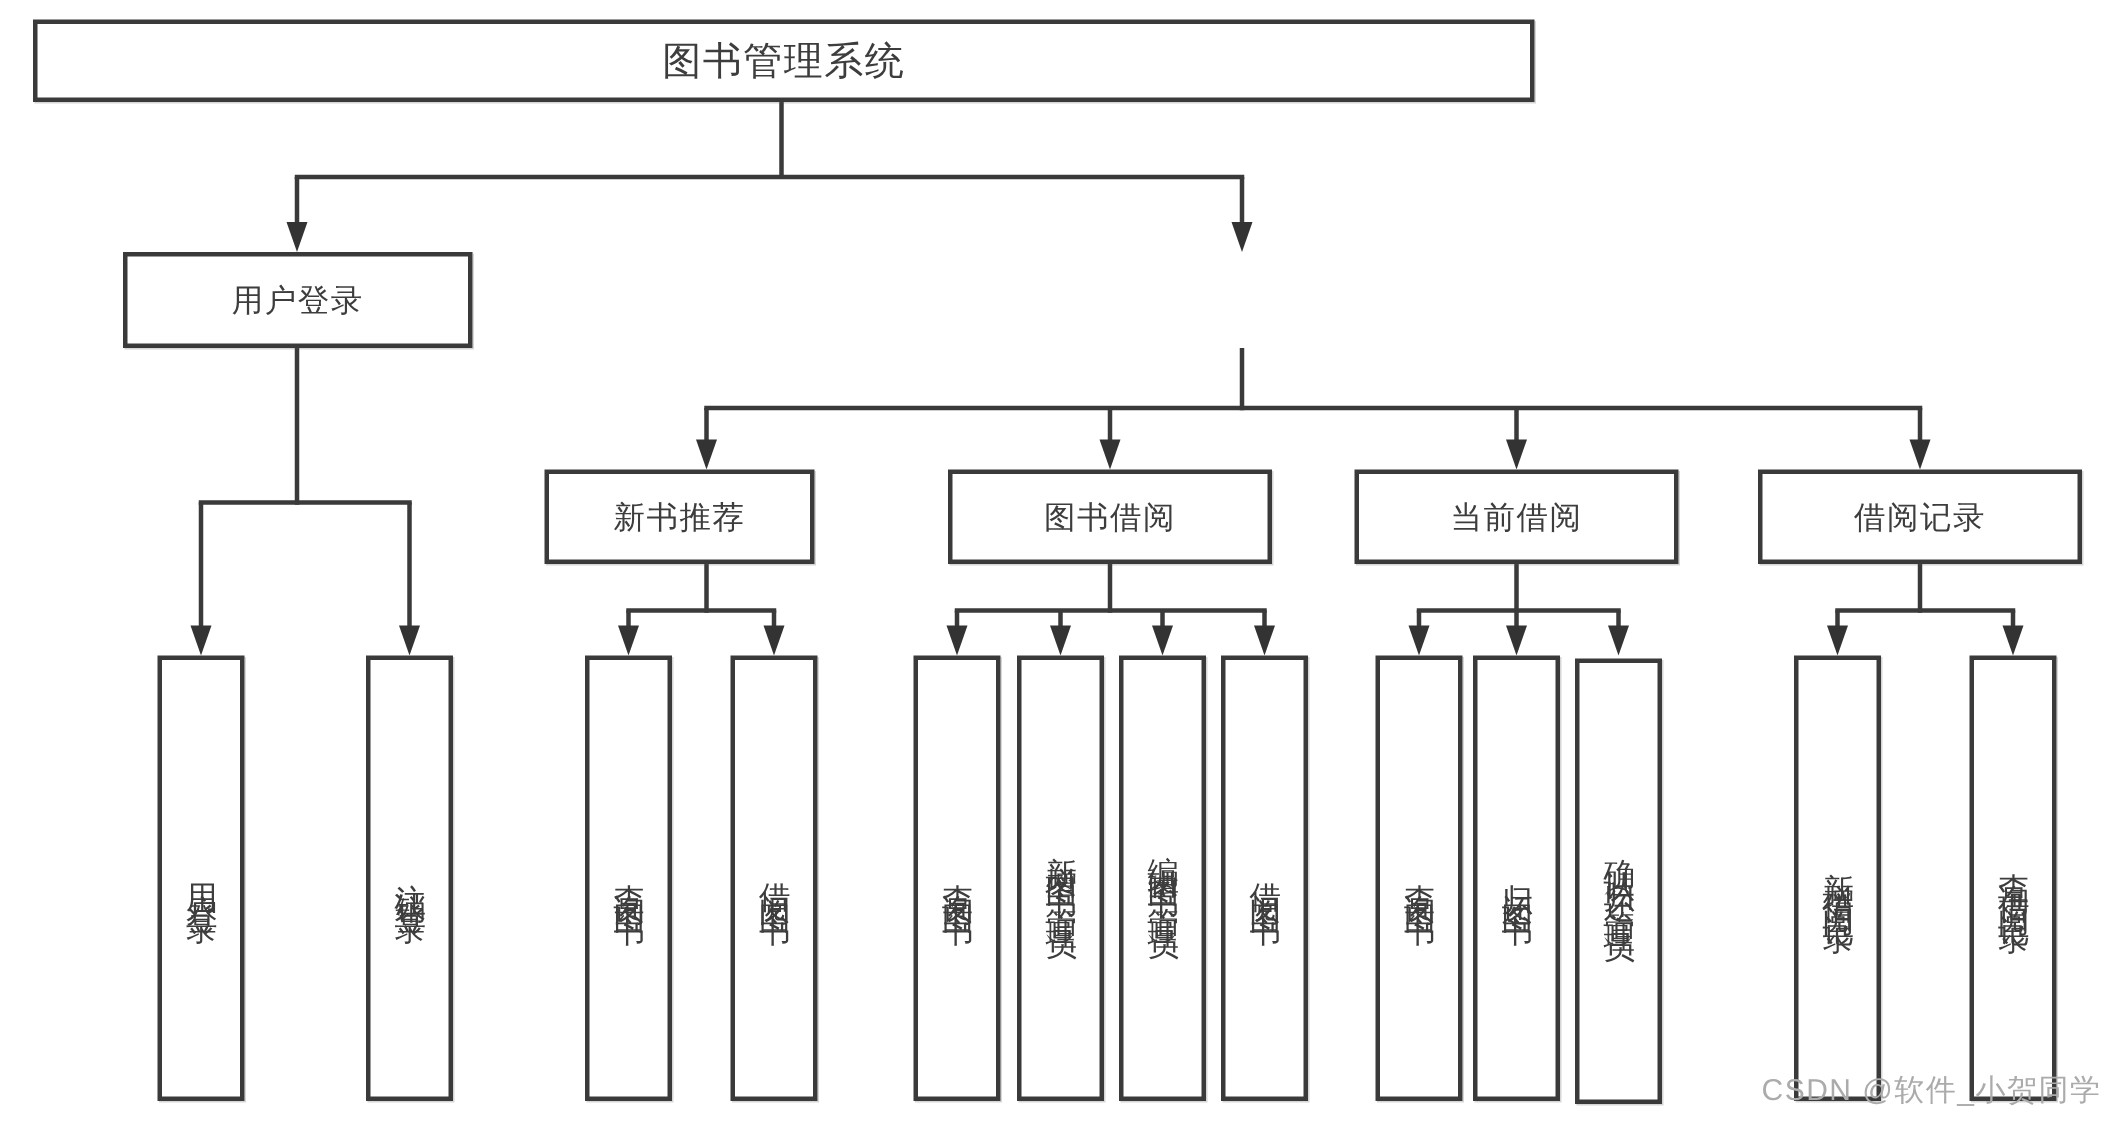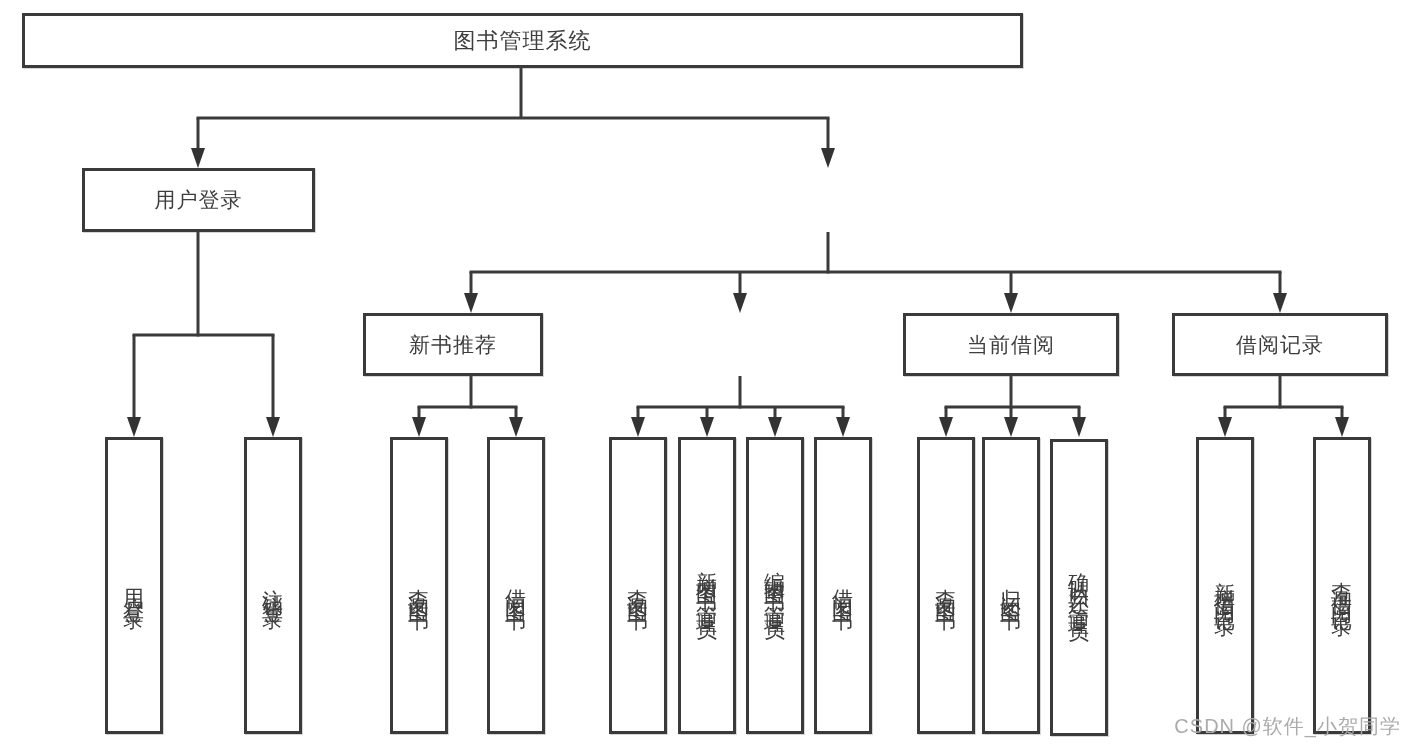--- a/index.html
+++ b/index.html
@@ -5,21 +5,21 @@
   html,body{margin:0;padding:0;background:#ffffff;}
   body{font-family:"Liberation Sans","DejaVu Sans",sans-serif;}
   .stage{position:relative;width:1405px;height:747px;background:#ffffff;overflow:hidden;}
   .connectors{position:absolute;left:0;top:0;z-index:0;}
   .node{
     position:absolute;box-sizing:border-box;background:#ffffff;
     border:3px solid #3a3a3a;color:#3d3d3d;
     display:flex;align-items:center;justify-content:center;
     z-index:1;box-shadow:1px 1px 0 rgba(90,90,90,0.25);
   }
-  .root{font-size:22px;letter-spacing:1px;}
+  .root{font-size:26px;letter-spacing:1px;}
   .branch{font-size:21px;letter-spacing:1px;}
   .leaf{
     width:58px;height:297px;font-size:21px;line-height:1;
     writing-mode:vertical-rl;text-orientation:mixed;letter-spacing:7px;
     padding:6px 0;
   }
   .watermark{
     position:absolute;right:4px;bottom:7px;z-index:2;
     font-size:20px;color:#ababab;letter-spacing:1px;margin-top:24px;
   }
@@ -93,20 +93,21 @@
       <polygon points="1218,417 1232,417 1225,437"></polygon>
       <polygon points="1335,417 1349,417 1342,437"></polygon>
     </g>
   </svg>
 
   <div class="node root" style="left:22px;top:13px;width:1001px;height:55px">图书管理系统</div>
 
   <div class="node branch" style="left:82px;top:168px;width:233px;height:64px">用户登录</div>
 
   <div class="node branch" style="left:363px;top:313px;width:180px;height:63px">新书推荐</div>
+  <div class="node branch" style="left:632px;top:313px;width:216px;height:63px">图书借阅</div>
   <div class="node branch" style="left:903px;top:313px;width:216px;height:63px">当前借阅</div>
   <div class="node branch" style="left:1172px;top:313px;width:216px;height:63px">借阅记录</div>
 
   <div class="node leaf" style="left:105px;top:437px">用户登录</div>
   <div class="node leaf" style="left:244px;top:437px">注销登录</div>
 
   <div class="node leaf" style="left:390px;top:437px">查询图书</div>
   <div class="node leaf" style="left:487px;top:437px">借阅图书</div>
 
   <div class="node leaf" style="left:609px;top:437px">查询图书</div>

